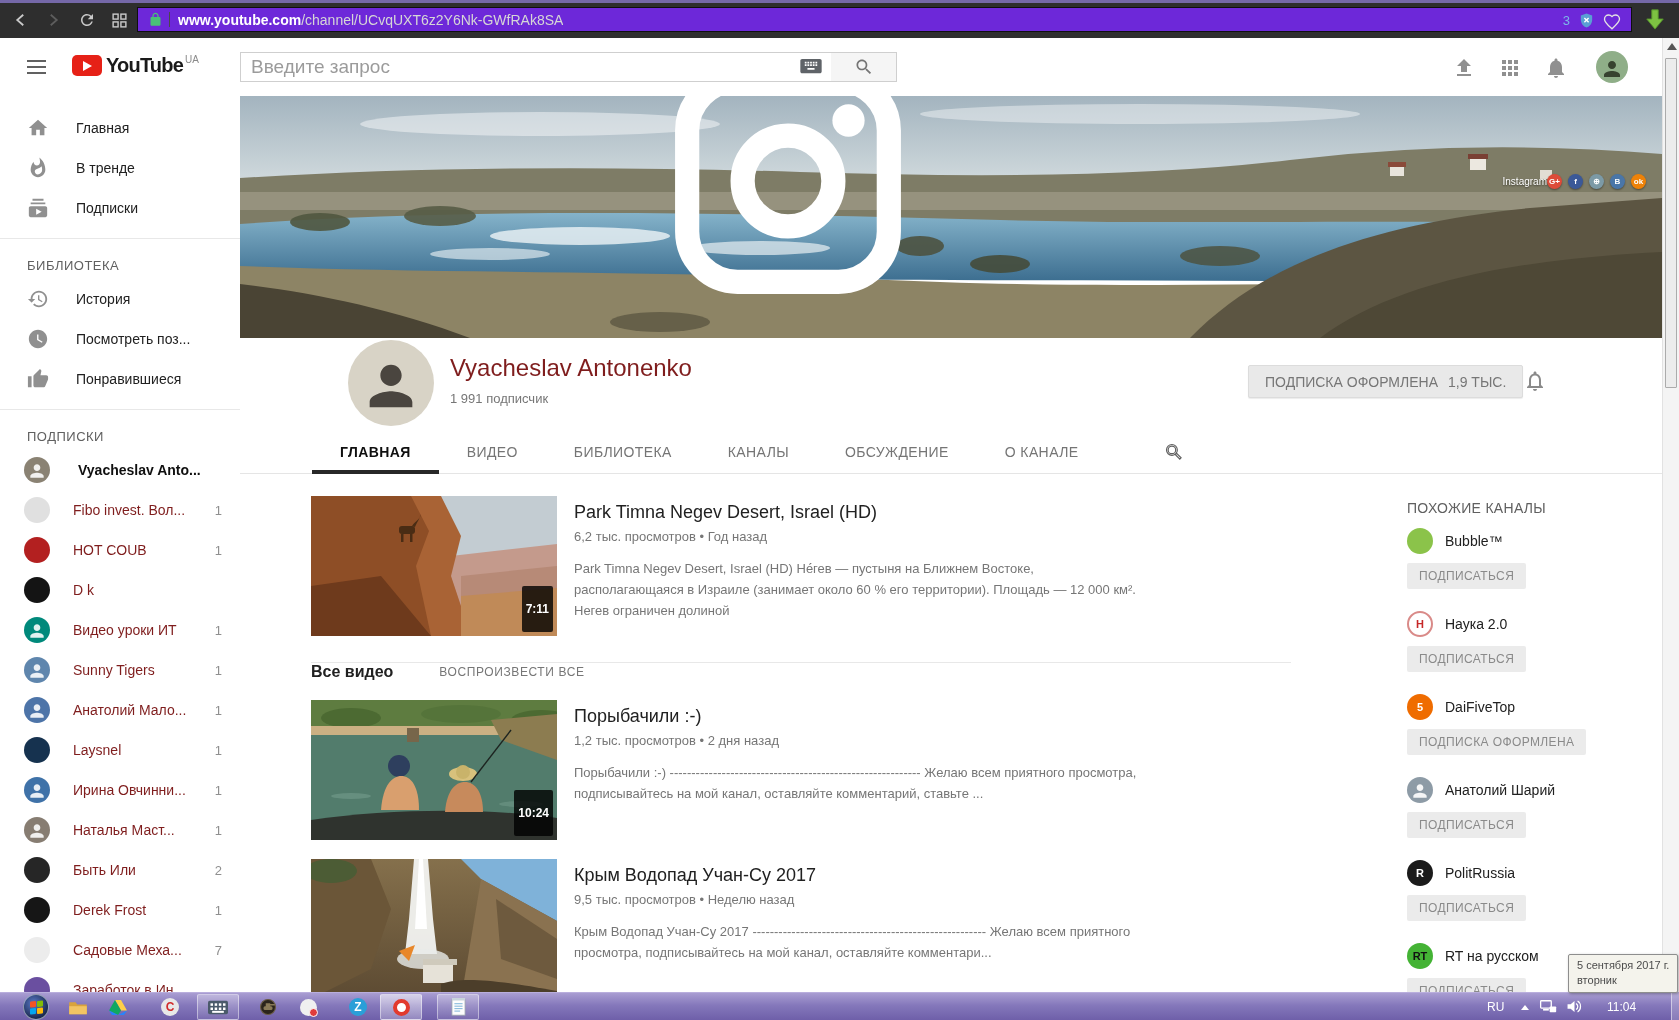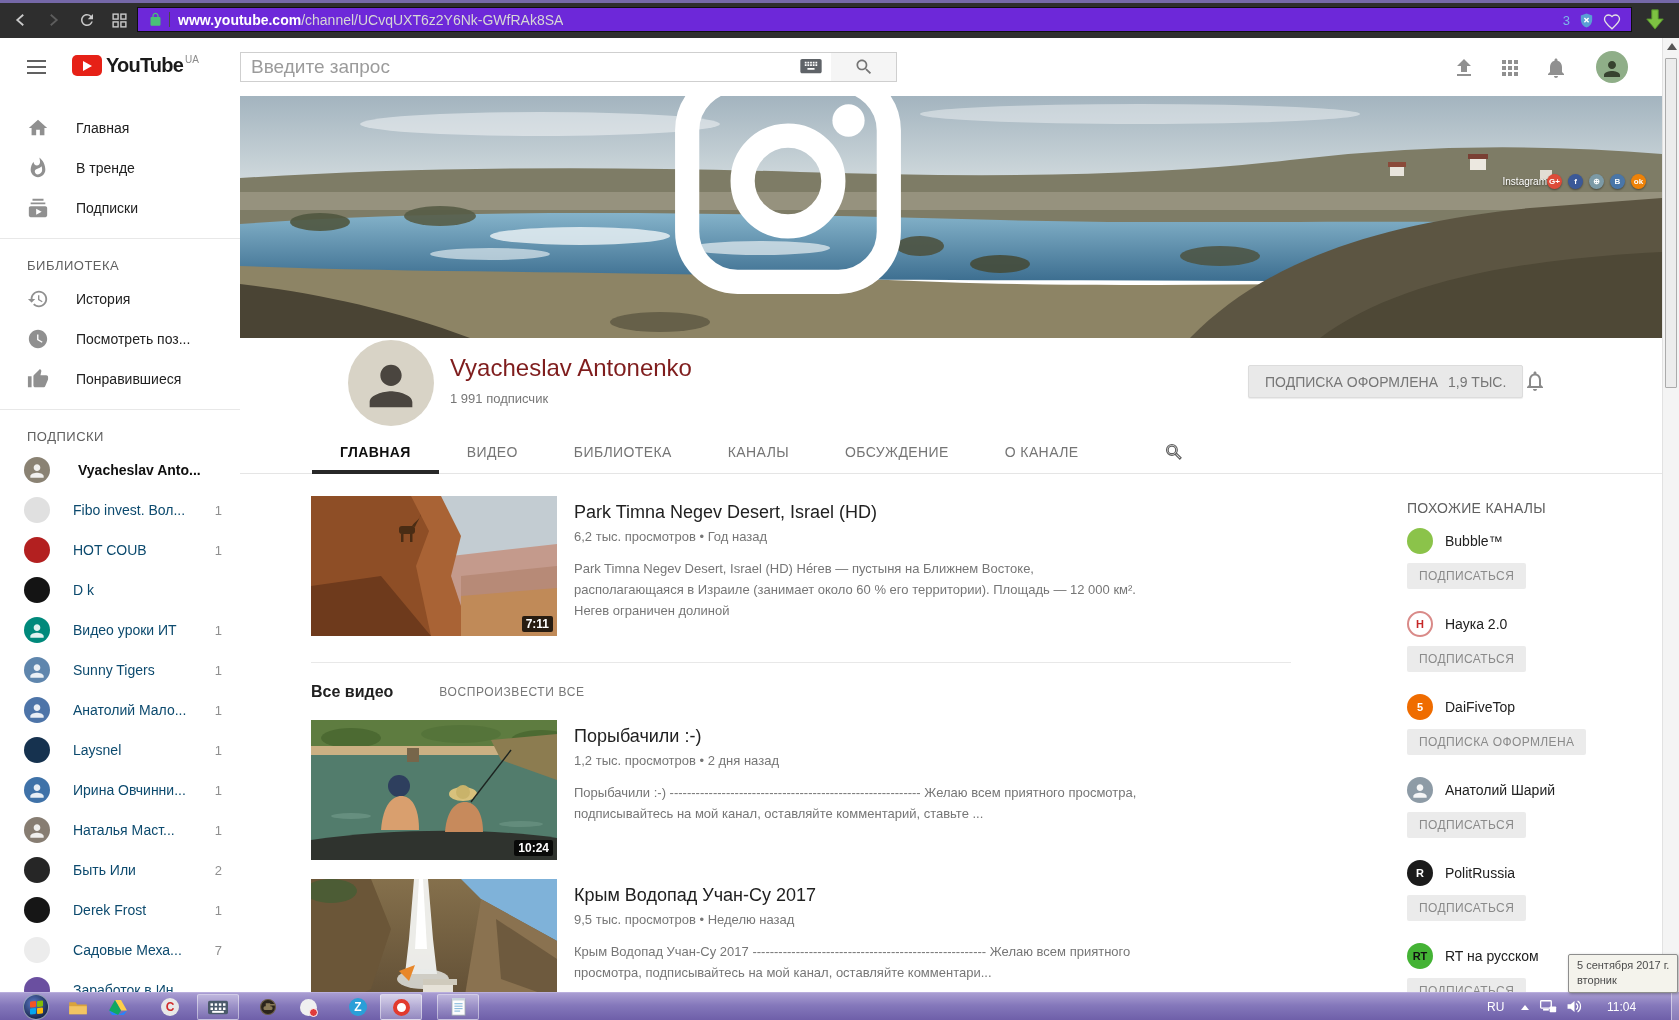--- a/index.html
+++ b/index.html
@@ -48,21 +48,21 @@
   .sidebar { position:absolute; left:0; top:58px; width:240px; height:896px; background:#fff; overflow:hidden; }
   .sb-group { padding:12px 0 10px 0; border-bottom:1px solid #e8e8e8; }
   .sb-group.last { border-bottom:none; }
   .sb-row { height:40px; display:flex; align-items:center; padding-left:27px; cursor:pointer; }
   .sb-row .ic { width:22px; height:22px; color:#909090; flex:none; }
   .sb-row .lbl { margin-left:27px; font-size:14px; color:#212121; white-space:nowrap; }
   .sb-title { height:28px; display:flex; align-items:center; padding-left:27px; font-size:13px; color:#606060; letter-spacing:.5px; }
   .sub-row { height:40px; display:flex; align-items:center; padding-left:24px; padding-right:18px; cursor:pointer; }
   .sub-av { width:26px; height:26px; border-radius:50%; flex:none; position:relative; overflow:hidden; }
   .sub-av svg { position:absolute; left:3px; top:4px; width:20px; height:20px; color:rgba(255,255,255,.88); }
-  .sub-name { margin-left:23px; font-size:14px; color:#0c4a6e; white-space:nowrap; overflow:hidden; flex:1; }
+  .sub-name { margin-left:23px; font-size:14px; color:#7f1d1d; white-space:nowrap; overflow:hidden; flex:1; }
   .sub-name.bold { font-weight:bold; color:#0f0f0f;margin-left:28px; }
   .sub-count { font-size:13px; color:#8f8f8f; margin-left:6px; }
 
   
   .main { position:absolute; left:240px; top:58px; width:1422px; height:896px; background:#fff; }
   .banner { position:absolute; left:0; top:0; width:1422px; height:242px; overflow:hidden; }
   .banner svg { display:block; width:1422px; height:242px; }
   .social-row { position:absolute; right:16px; bottom:36px; display:flex; align-items:center; }
   .social-label { display:flex; align-items:center; gap:4px; color:#fff; font-size:10px; text-shadow:0 1px 2px rgba(0,0,0,.6); }
   .social-dot { width:15px; height:15px; border-radius:50%; color:#fff; font-size:8px; font-weight:bold; display:flex; align-items:center; justify-content:center; box-shadow:0 1px 2px rgba(0,0,0,.4); }
@@ -83,26 +83,26 @@
   .tab.active { color:#0f0f0f; font-weight:bold; }
   .tab.active::after { content:""; position:absolute; left:0; right:0; bottom:-1px; height:4px; background:#282828; }
   .tab-search { position:absolute; left:924px; top:12px; width:20px; height:20px; color:#606060; cursor:pointer; }
 
   
   .content { position:absolute; left:0; top:378px; width:1422px; height:518px; overflow:hidden; }
   .left-col { position:absolute; left:71px; top:0; width:980px; }
   .vrow { display:flex; }
   .vthumb { position:relative; width:246px; height:140px; flex:none; overflow:hidden; background:#000; cursor:pointer; }
   .vthumb svg { display:block; width:246px; height:140px; }
-  .dur { position:absolute; right:4px; bottom:4px; background:rgba(0,0,0,.8); color:#fff; font-size:12px; font-weight:bold; padding:1px 4px; border-radius:2px; }
+  .dur { position:absolute; right:4px; bottom:4px; background:rgba(0,0,0,.8); color:#fff; font-size:12px; font-weight:bold; padding:16px 4px; border-radius:2px; }
   .vinfo { margin-left:17px; width:565px; }
   .vtitle { font-size:18px; color:#212121; margin-top:6px; cursor:pointer; }
   .vmeta { font-size:13px; color:#767676; margin-top:6px; }
   .vdesc { font-size:13px; color:#767676; margin-top:14px; line-height:21px; word-break:break-word; }
-  .allvid-head { border-top:1px solid #e8e8e8; margin-top:26px; padding-top:20px; display:flex; align-items:center; }
+  .allvid-head { border-top:1px solid #e8e8e8; margin-top:26px; display:flex; align-items:center; }
   .allvid-title { font-size:16px; font-weight:bold; color:#212121; }
   .playall { font-size:12px; color:#767676; letter-spacing:.6px; margin-left:46px; cursor:pointer; }
   .vrow.r2 { margin-top:19px; }
   .vrow.r3 { margin-top:19px; }
 
   
   .related { position:absolute; left:1167px; top:26px; width:250px; }
   .rel-header { font-size:14px; color:#606060; letter-spacing:.3px; margin-bottom:12px; }
   .rc-item { margin-bottom:22px; }
   .rc-head { display:flex; align-items:center; height:26px; margin-bottom:9px; cursor:pointer; }

